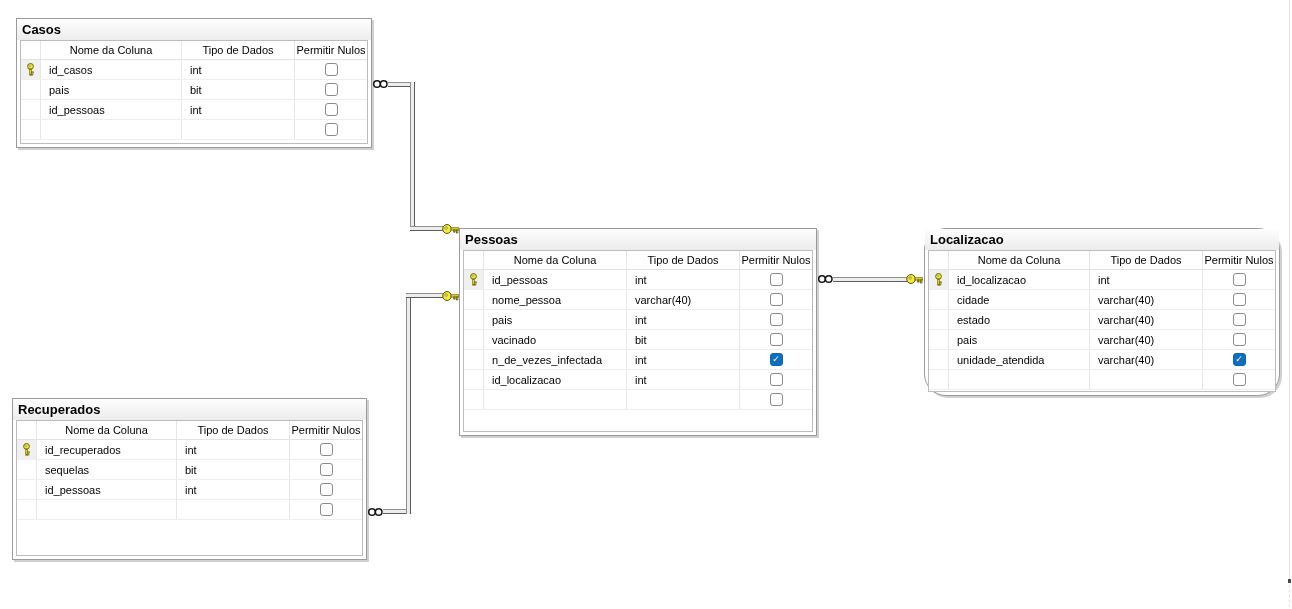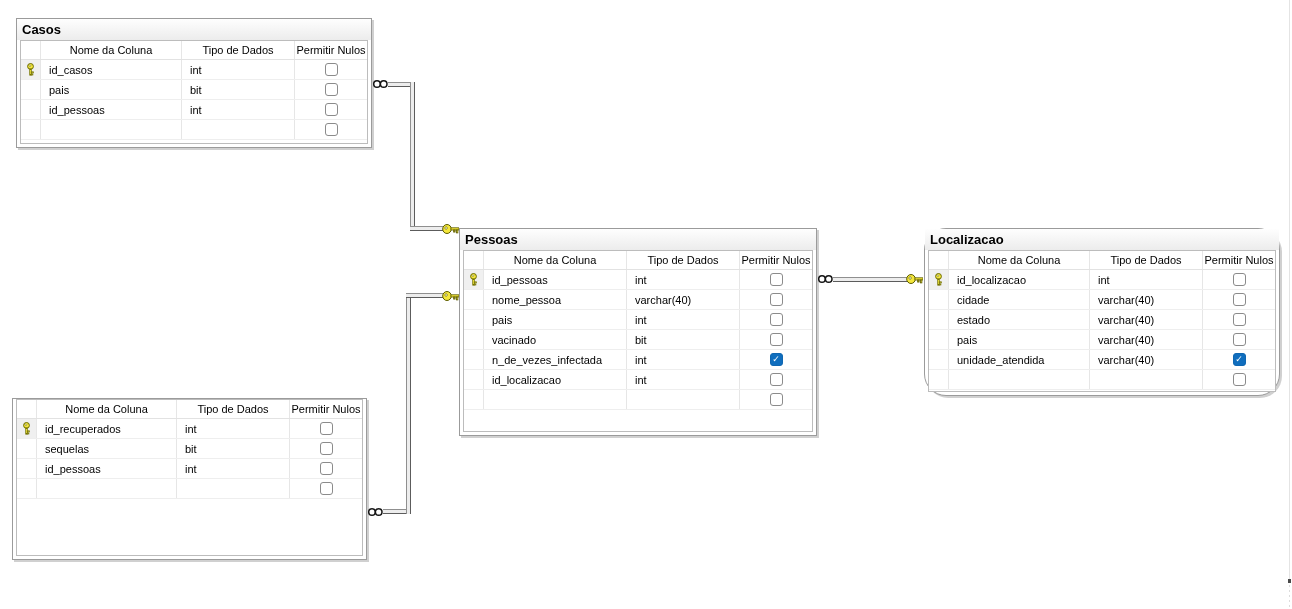--- a/index.html
+++ b/index.html
@@ -258,20 +258,21 @@
           <div class="cell name"></div>
           <div class="cell type"></div>
           <div class="cell nulls">
             <div class="checkbox"></div>
           </div>
         </div>
       </div>
   </div>
 
   <div class="table-window" style="left: 12px; top: 398px; width: 355px; height: 162px;">
+    <div class="table-title">Recuperados</div>
     <div class="grid">
       <div class="grid-row header">
         <div class="cell selector"></div>
         <div class="cell name h-name">Nome da Coluna</div>
         <div class="cell type h-type">Tipo de Dados</div>
         <div class="cell nulls h-nulls">Permitir Nulos</div>
       </div>
     <div class="grid-row keyrow">
           <div class="cell selector">
             <span style="line-height: 0;"><svg width="9" height="13" viewBox="0 0 9 13">

